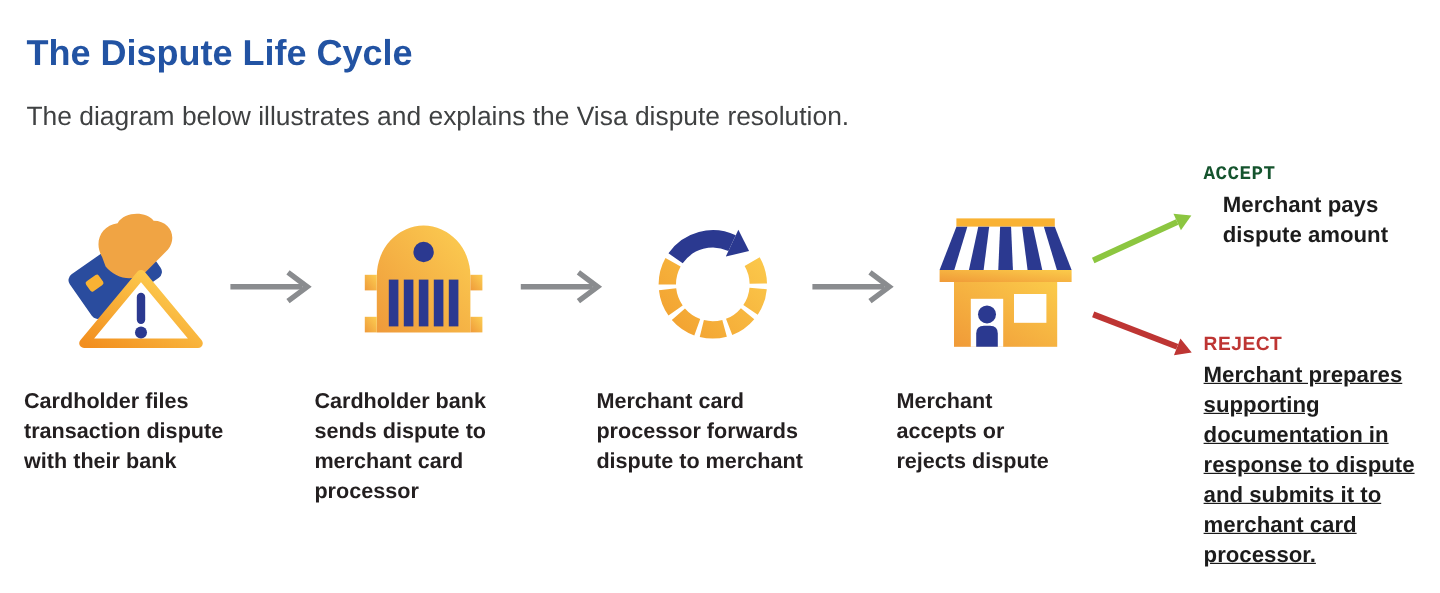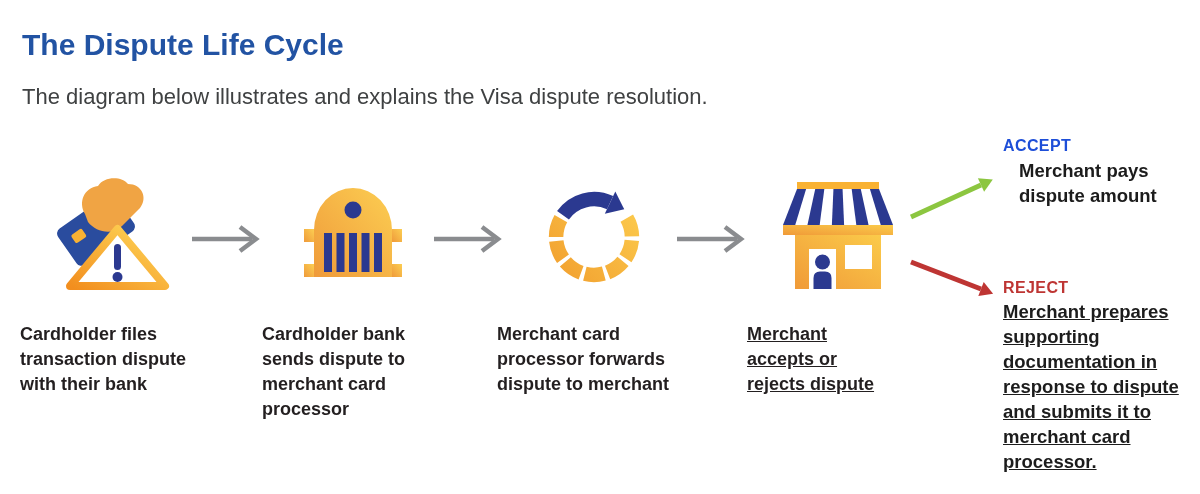--- a/index.html
+++ b/index.html
@@ -15,21 +15,21 @@
   .page-subtitle{
     font-size:22px;font-weight:400;color:#3F4142;line-height:1.2;
   }
   .step-label{
     font-size:18px;font-weight:700;color:#231F20;line-height:25px;
     text-align:left;white-space:pre-line;
   }
   .outcome-heading{
     font-size:16px;font-weight:700;letter-spacing:.4px;line-height:1.1;
   }
-  .accept-heading{color:#1d4ed8;}
+  .accept-heading{color:#14532d;font-family:Liberation Mono, monospace;}
   .reject-heading{color:#BE3533;}
   .outcome-text{
     font-size:18.5px;font-weight:700;color:#1C1C1C;line-height:25px;
     white-space:pre-line;width:195px;
   }
   svg{display:block;}
 </style>
 </head>
 <body>
 
@@ -153,21 +153,21 @@
   <div class="abs step-label" style="left:20px;top:322px;width:185px;">Cardholder files
 transaction dispute
 with their bank</div>
   <div class="abs step-label" style="left:262px;top:322px;width:180px;">Cardholder bank
 sends dispute to
 merchant card
 processor</div>
   <div class="abs step-label" style="left:497px;top:322px;width:190px;">Merchant card
 processor forwards
 dispute to merchant</div>
-  <div class="abs step-label" style="left:747px;top:322px;width:180px;text-decoration:underline;">Merchant
+  <div class="abs step-label" style="left:747px;top:322px;width:180px;">Merchant
 accepts or
 rejects dispute</div>
 
   <div class="abs" style="left:908px;top:170px;">
     <svg width="95" height="55" viewBox="0 0 95 55">
       <line x1="3" y1="47" x2="73" y2="15" stroke="#8CC640" stroke-width="5"></line>
       <polygon points="84.8,9.6 76.1,21.8 69.9,8.2" fill="#8CC640"></polygon>
     </svg>
   </div>
 

